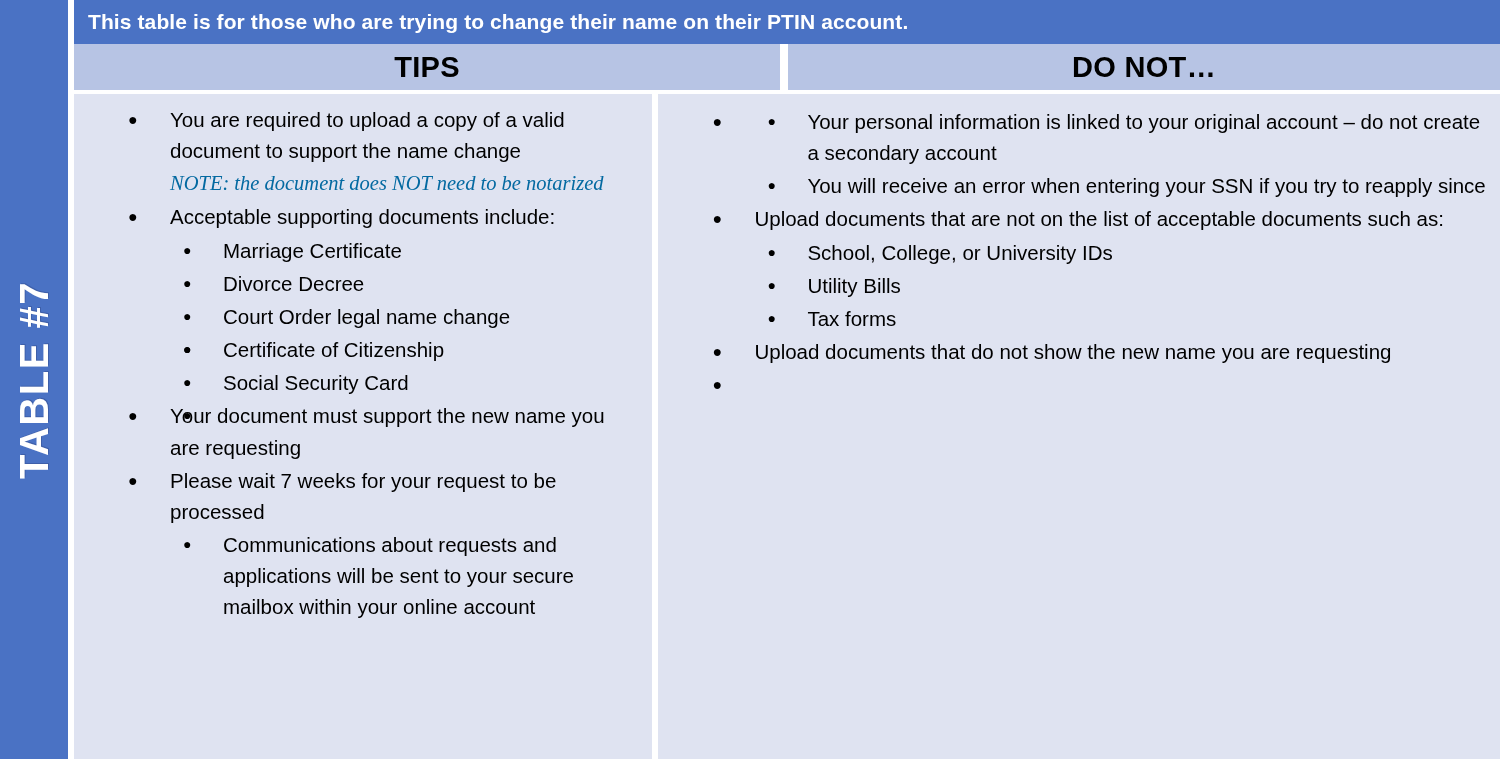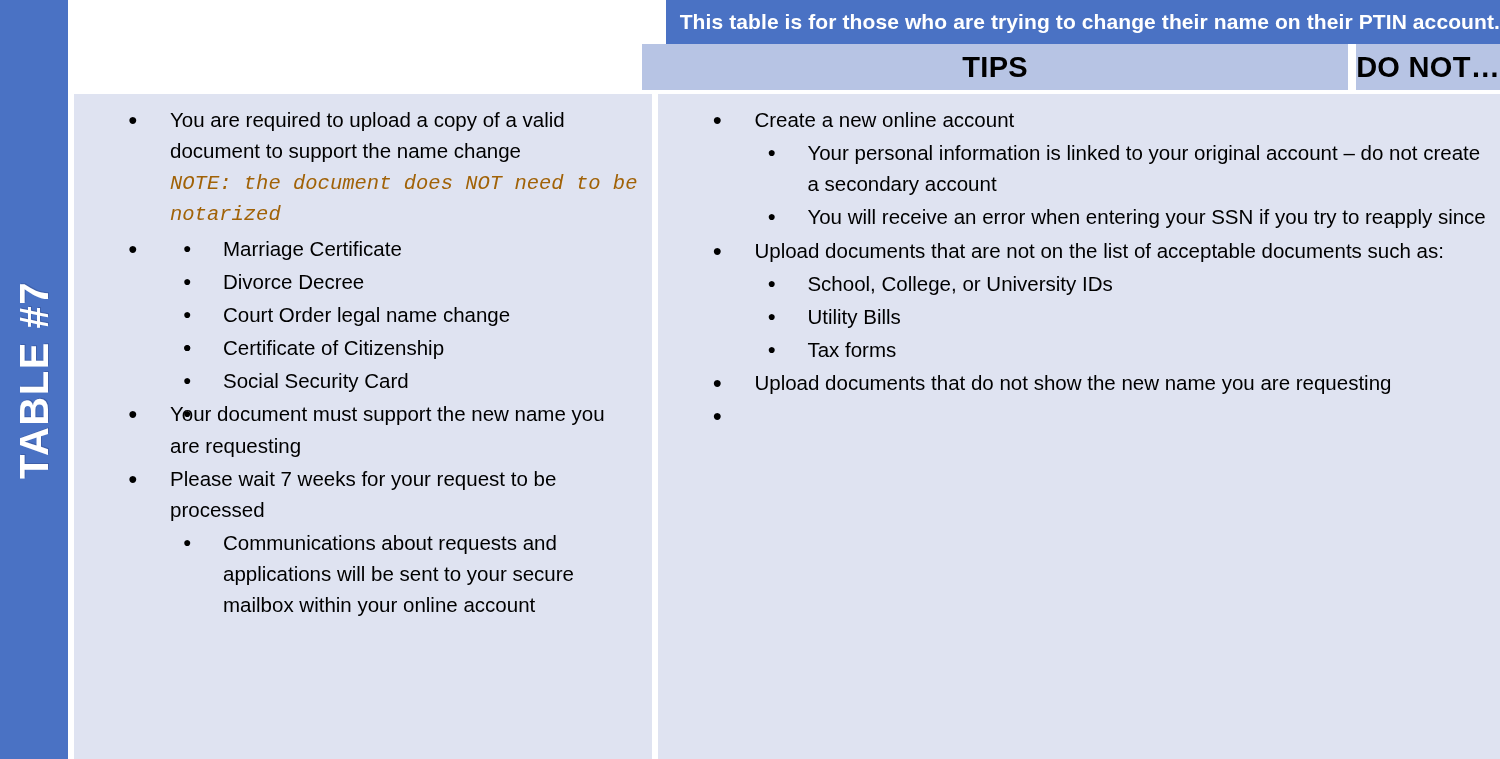--- a/index.html
+++ b/index.html
@@ -60,21 +60,20 @@
   
   .table-wrap {
     position: absolute;
     left: 74px;
     top: 0;
     width: 1426px;
     height: 759px;
     display: flex;
     flex-direction: column;
     background: #ffffff;
-    align-items: flex-end;
   }
 
   .title-bar {
     background: #4A72C4;
     color: #ffffff;
     font-weight: bold;
     font-size: 21px;
     line-height: 1.1;
     padding: 9px 0 9px 14px;
     height: 44px;
@@ -165,23 +164,23 @@
     left: 99px;
     top: 0;
     font-size: 14px;
     line-height: 2.2;
   }
   .note-line {
     padding-left: 86px;
     font-style: italic;
     font-size: 20.5px;
     line-height: 1.52;
-    font-family: Liberation Mono, monospace;
-    font-stretch: condensed;
-    color: #a16207;
+    font-family: Liberation Serif, serif;
+    font-stretch: condensed;
+    color: #0369a1;
     margin: 0 0 2px 0;
   }
   .txt { display: inline; }
 </style>
 </head>
 <body>
 
 <div id="page">
 
   <div class="side-tab">
@@ -198,37 +197,37 @@
       <div class="head-cell left">TIPS</div>
       <div class="head-spacer"></div>
       <div class="head-cell right">DO NOT…</div>
     </div>
 
     <div class="body-row">
       <div class="body-cell left">
         <ul class="lv1" id="list-tips">
             <li class="item l1"><span class="bullet">●</span><span class="txt">You are required to upload a copy of a valid document to support the name change</span></li>
             <div class="note-line">NOTE: the document does NOT need to be notarized</div>
-            <li class="item l1"><span class="bullet">●</span></li>
+            <li class="item l1"><span class="bullet">●</span><span class="txt">Acceptable supporting documents include:</span></li>
             <li class="item l2"><span class="bullet">●</span><span class="txt">Marriage Certificate</span></li>
             <li class="item l2"><span class="bullet">●</span><span class="txt">Divorce Decree</span></li>
             <li class="item l2"><span class="bullet">●</span><span class="txt">Court Order legal name change</span></li>
             <li class="item l2"><span class="bullet">●</span></li>
             <li class="item l2"><span class="bullet">●</span><span class="txt">Certificate of Citizenship</span></li>
             <li class="item l2"><span class="bullet">●</span><span class="txt">Social Security Card</span></li>
             <li class="item l2"><span class="bullet">●</span></li>
             <li class="item l1"><span class="bullet">●</span><span class="txt">Your document must support the new name you are requesting</span></li>
             <li class="item l1"><span class="bullet">●</span><span class="txt">Please wait 7 weeks for your request to be processed</span></li>
             <li class="item l2"><span class="bullet">●</span><span class="txt">Communications about requests and applications will be sent to your secure mailbox within your online account</span></li>
           </ul>
       </div>
       <div class="body-spacer"></div>
       <div class="body-cell right">
         <ul class="lv1" id="list-do-not">
-            <li class="item l1"><span class="bullet">●</span><span class="txt">Create a new online account</span></li>
+            <li class="item l1"><span class="bullet">●</span></li>
             <li class="item l2"><span class="bullet">●</span><span class="txt">Your personal information is linked to your original account – do not create a secondary account</span></li>
             <li class="item l2"><span class="bullet">●</span><span class="txt">You will receive an error when entering your SSN if you try to reapply since</span></li>
             <li class="item l1"><span class="bullet">●</span><span class="txt">Upload documents that are not on the list of acceptable documents such as:</span></li>
             <li class="item l2"><span class="bullet">●</span><span class="txt">School, College, or University IDs</span></li>
             <li class="item l2"><span class="bullet">●</span><span class="txt">Utility Bills</span></li>
             <li class="item l2"><span class="bullet">●</span><span class="txt">Tax forms</span></li>
             <li class="item l1"><span class="bullet">●</span><span class="txt">Upload documents that do not show the new name you are requesting</span></li>
             <li class="item l1"><span class="bullet">●</span></li>
           </ul>
       </div>

